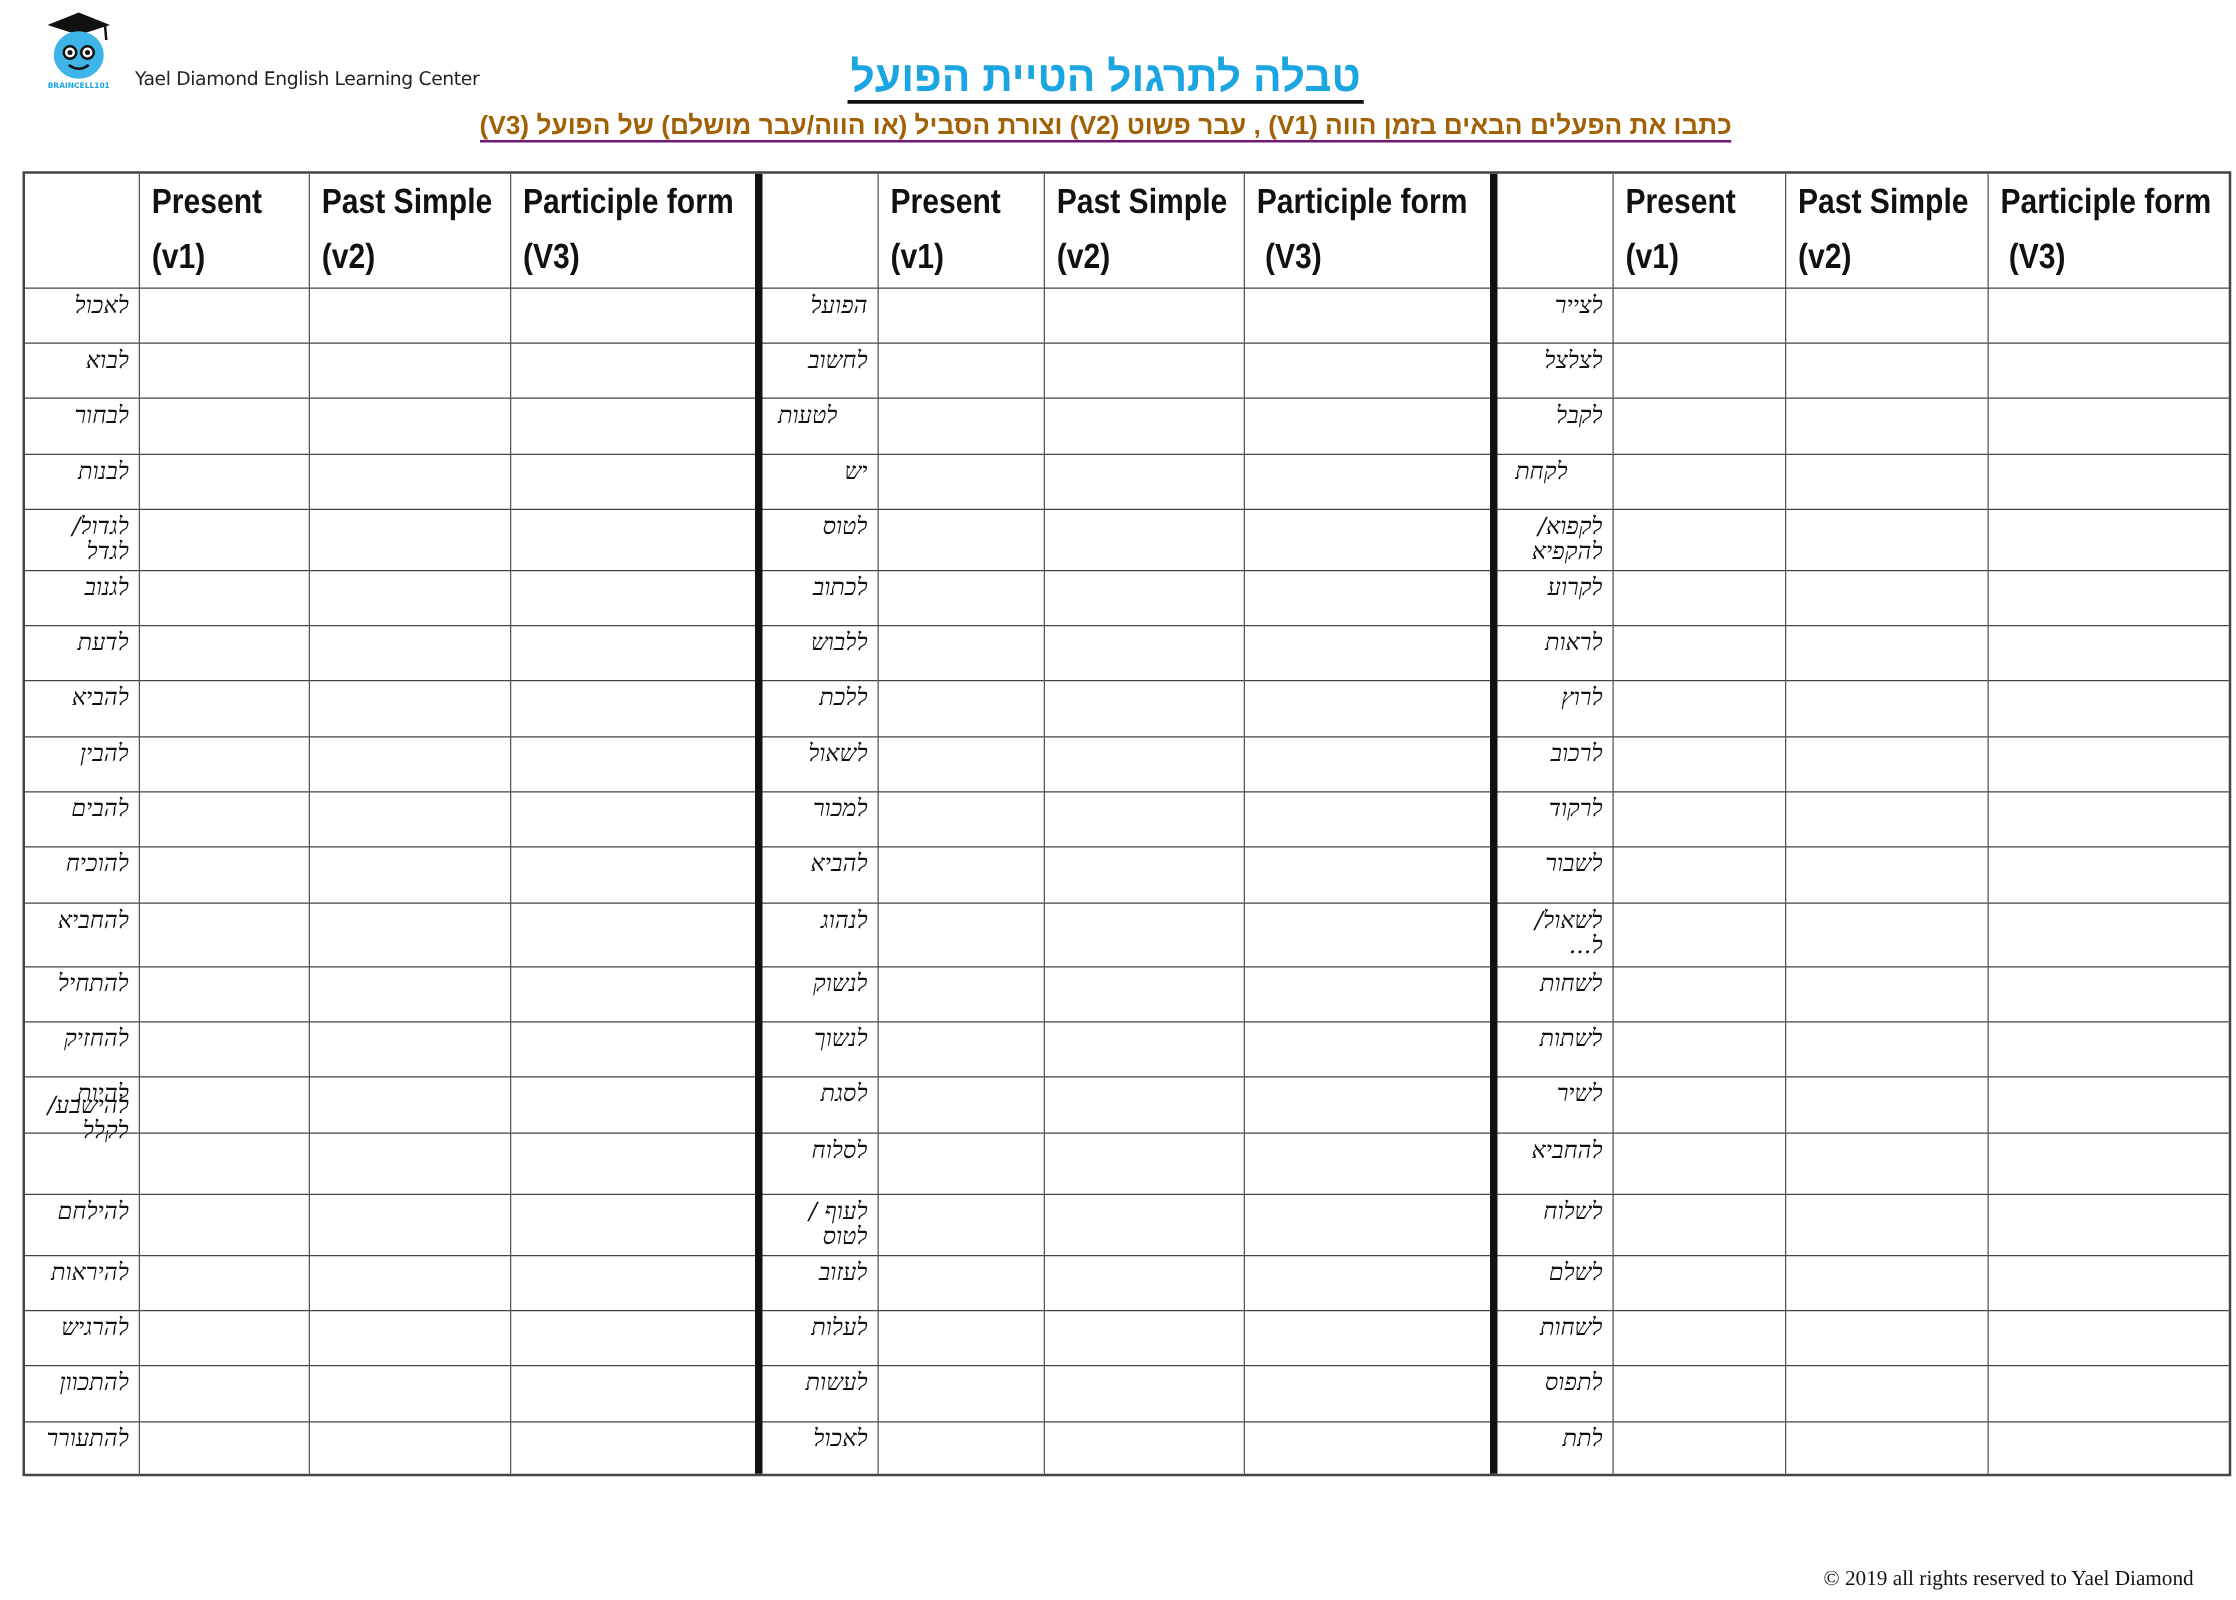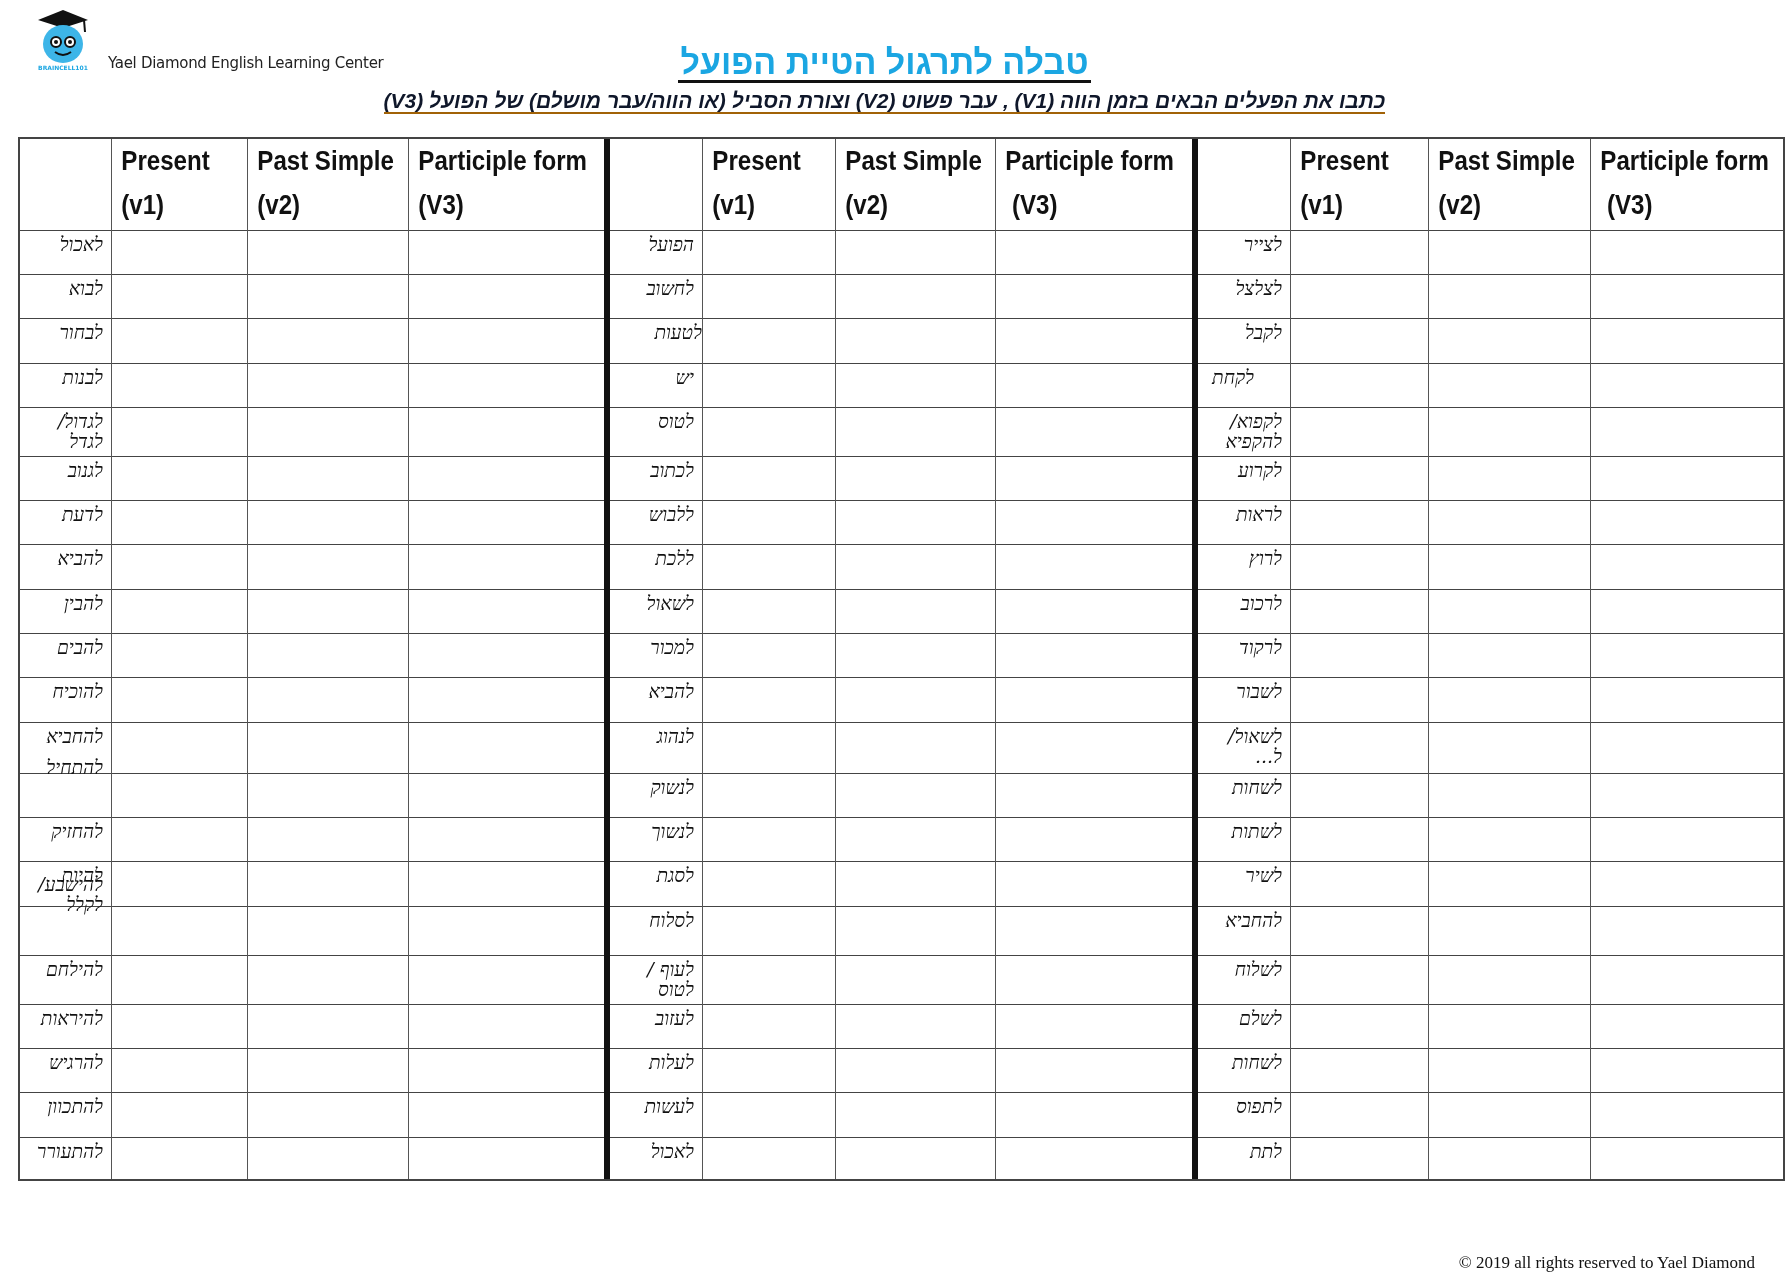--- a/index.html
+++ b/index.html
@@ -2,21 +2,21 @@
 <html><head>
 <meta charset="utf-8">
 <style>
   html,body{margin:0;padding:0;background:#fff;}
   body{width:1789px;height:1280px;position:relative;overflow:hidden;font-family:"Liberation Sans",sans-serif;}
   .logo{position:absolute;left:30px;top:6px;width:66px;height:66px;}
   .brand-text{position:absolute;left:108px;top:54px;font-size:15px;color:#222;font-family:"DejaVu Sans",sans-serif;letter-spacing:-0.3px;}
   .title{position:absolute;left:0;width:1789px;top:44px;text-align:center;}
   .title span{display:inline-block;font-size:34px;font-weight:bold;color:#1ba6e2;border-bottom:3px solid #111;line-height:36px;padding:0 2px;font-family:"Liberation Sans",sans-serif;transform:translateX(-10px);}
   .subtitle{position:absolute;left:0;width:1789px;top:90px;text-align:center;}
-  .subtitle span{display:inline-block;font-size:21px;font-weight:bold;color:#0f172a;border-bottom:2px solid #a16207;line-height:22px;direction:rtl;unicode-bidi:embed;transform:translateX(-10px);font-style:italic;}
+  .subtitle span{display:inline-block;font-size:21px;font-weight:bold;color:#a16207;border-bottom:2px solid #701a75;line-height:22px;direction:rtl;unicode-bidi:embed;transform:translateX(-10px);}
   .grid{position:absolute;left:18px;top:137px;width:1767px;height:1044px;border:2px solid #444;box-sizing:border-box;}
   .vline{position:absolute;top:0;bottom:0;width:1px;background:#555;}
   .vthick{position:absolute;top:0;bottom:0;width:6px;background:#111;}
   .hline{position:absolute;left:0;right:0;height:1px;background:#444;}
   .hdr{position:absolute;top:0;height:92px;font-family:"Liberation Sans",sans-serif;font-weight:bold;font-size:28px;color:#111;line-height:44px;padding-left:12px;box-sizing:border-box;transform:scaleX(0.86);transform-origin:left top;white-space:nowrap;}
   .verb{position:absolute;font-family:"DejaVu Serif",serif;font-style:italic;font-size:19px;color:#111;direction:rtl;text-align:right;line-height:20px;}
   .footer{position:absolute;right:34px;top:1253px;font-family:"Liberation Serif",serif;font-size:17px;color:#111;}
 </style>
 </head>
 <body>
@@ -150,21 +150,21 @@
     <div class="" style="position: absolute; left: 229px; top: 496px; width: 157px; height: 40px;"></div>
     <div class="" style="position: absolute; left: 390px; top: 496px; width: 192px; height: 40px;"></div>
     <div class="verb" style="left: 4px; width: 79px; top: 542px;">להוכיח</div>
     <div class="" style="position: absolute; left: 93px; top: 540px; width: 132px; height: 41px;"></div>
     <div class="" style="position: absolute; left: 229px; top: 540px; width: 157px; height: 41px;"></div>
     <div class="" style="position: absolute; left: 390px; top: 540px; width: 192px; height: 41px;"></div>
     <div class="verb" style="left: 4px; width: 79px; top: 587px;">להחביא</div>
     <div class="" style="position: absolute; left: 93px; top: 585px; width: 132px; height: 47px;"></div>
     <div class="" style="position: absolute; left: 229px; top: 585px; width: 157px; height: 47px;"></div>
     <div class="" style="position: absolute; left: 390px; top: 585px; width: 192px; height: 47px;"></div>
-    <div class="verb" style="left: 4px; width: 79px; top: 618px;">להתחיל</div>
+    <div class="verb" style="left: 4px; width: 79px; top: 638px;">להתחיל</div>
     <div class="" style="position: absolute; left: 93px; top: 636px; width: 132px; height: 40px;"></div>
     <div class="" style="position: absolute; left: 229px; top: 636px; width: 157px; height: 40px;"></div>
     <div class="" style="position: absolute; left: 390px; top: 636px; width: 192px; height: 40px;"></div>
     <div class="verb" style="left: 4px; width: 79px; top: 682px;">להחזיק</div>
     <div class="" style="position: absolute; left: 93px; top: 680px; width: 132px; height: 40px;"></div>
     <div class="" style="position: absolute; left: 229px; top: 680px; width: 157px; height: 40px;"></div>
     <div class="" style="position: absolute; left: 390px; top: 680px; width: 192px; height: 40px;"></div>
     <div class="verb" style="left: 4px; width: 79px; top: 726px;">להיות</div>
     <div class="" style="position: absolute; left: 93px; top: 724px; width: 132px; height: 41px;"></div>
     <div class="" style="position: absolute; left: 229px; top: 724px; width: 157px; height: 41px;"></div>
@@ -194,21 +194,21 @@
     <div class="" style="position: absolute; left: 229px; top: 1000px; width: 157px; height: 40px;"></div>
     <div class="" style="position: absolute; left: 390px; top: 1000px; width: 192px; height: 40px;"></div>
     <div class="verb" style="left: 596px; width: 78px; top: 95px;">הפועל</div>
     <div class="" style="position: absolute; left: 684px; top: 93px; width: 129px; height: 40px;"></div>
     <div class="" style="position: absolute; left: 817px; top: 93px; width: 156px; height: 40px;"></div>
     <div class="" style="position: absolute; left: 977px; top: 93px; width: 193px; height: 40px;"></div>
     <div class="verb" style="left: 596px; width: 78px; top: 139px;">לחשוב</div>
     <div class="" style="position: absolute; left: 684px; top: 137px; width: 129px; height: 40px;"></div>
     <div class="" style="position: absolute; left: 817px; top: 137px; width: 156px; height: 40px;"></div>
     <div class="" style="position: absolute; left: 977px; top: 137px; width: 193px; height: 40px;"></div>
-    <div class="verb" style="left: 604px; width: 78px; top: 183px;">לטעות</div>
+    <div class="verb" style="left: 572px; width: 78px; top: 183px;">לטעות</div>
     <div class="" style="position: absolute; left: 684px; top: 181px; width: 129px; height: 41px;"></div>
     <div class="" style="position: absolute; left: 817px; top: 181px; width: 156px; height: 41px;"></div>
     <div class="" style="position: absolute; left: 977px; top: 181px; width: 193px; height: 41px;"></div>
     <div class="verb" style="left: 596px; width: 78px; top: 228px;">יש</div>
     <div class="" style="position: absolute; left: 684px; top: 226px; width: 129px; height: 40px;"></div>
     <div class="" style="position: absolute; left: 817px; top: 226px; width: 156px; height: 40px;"></div>
     <div class="" style="position: absolute; left: 977px; top: 226px; width: 193px; height: 40px;"></div>
     <div class="verb" style="left: 596px; width: 78px; top: 272px;">לטוס</div>
     <div class="" style="position: absolute; left: 684px; top: 270px; width: 129px; height: 45px;"></div>
     <div class="" style="position: absolute; left: 817px; top: 270px; width: 156px; height: 45px;"></div>

